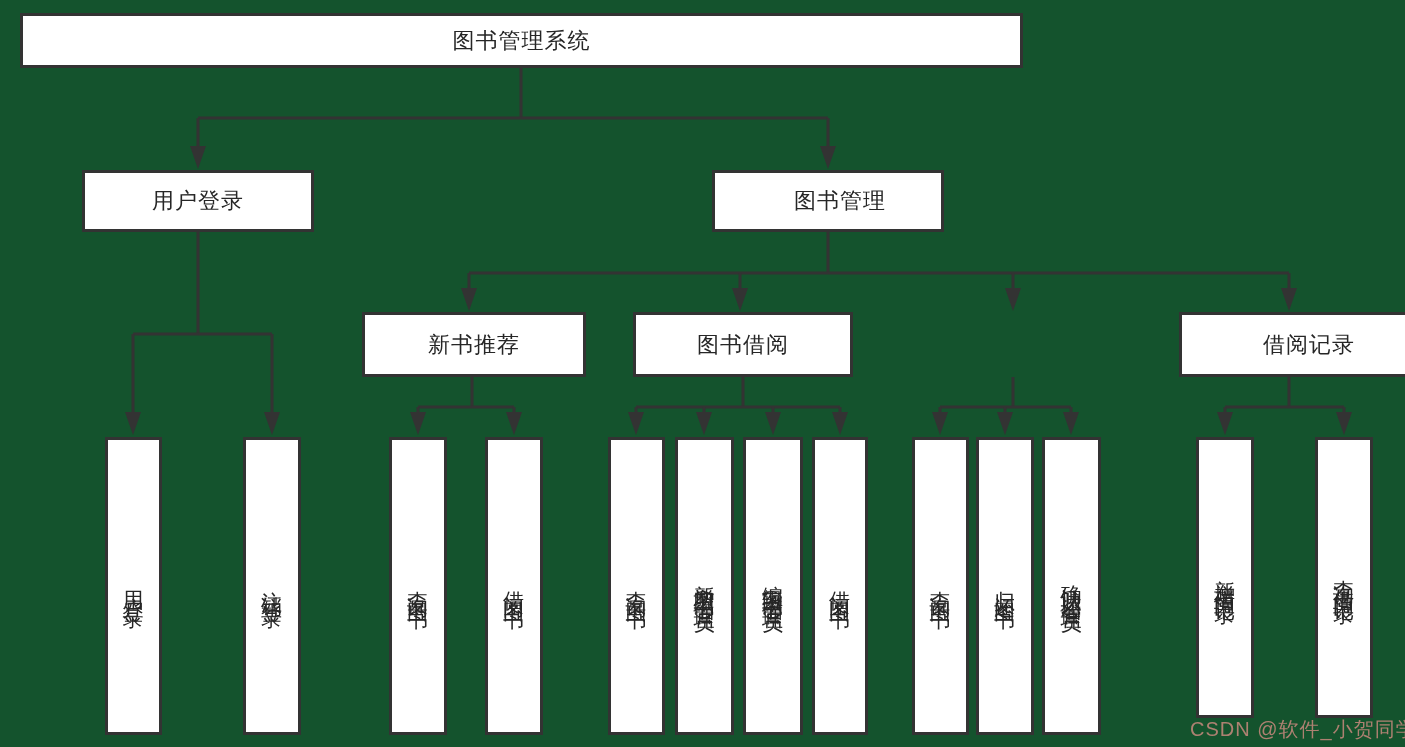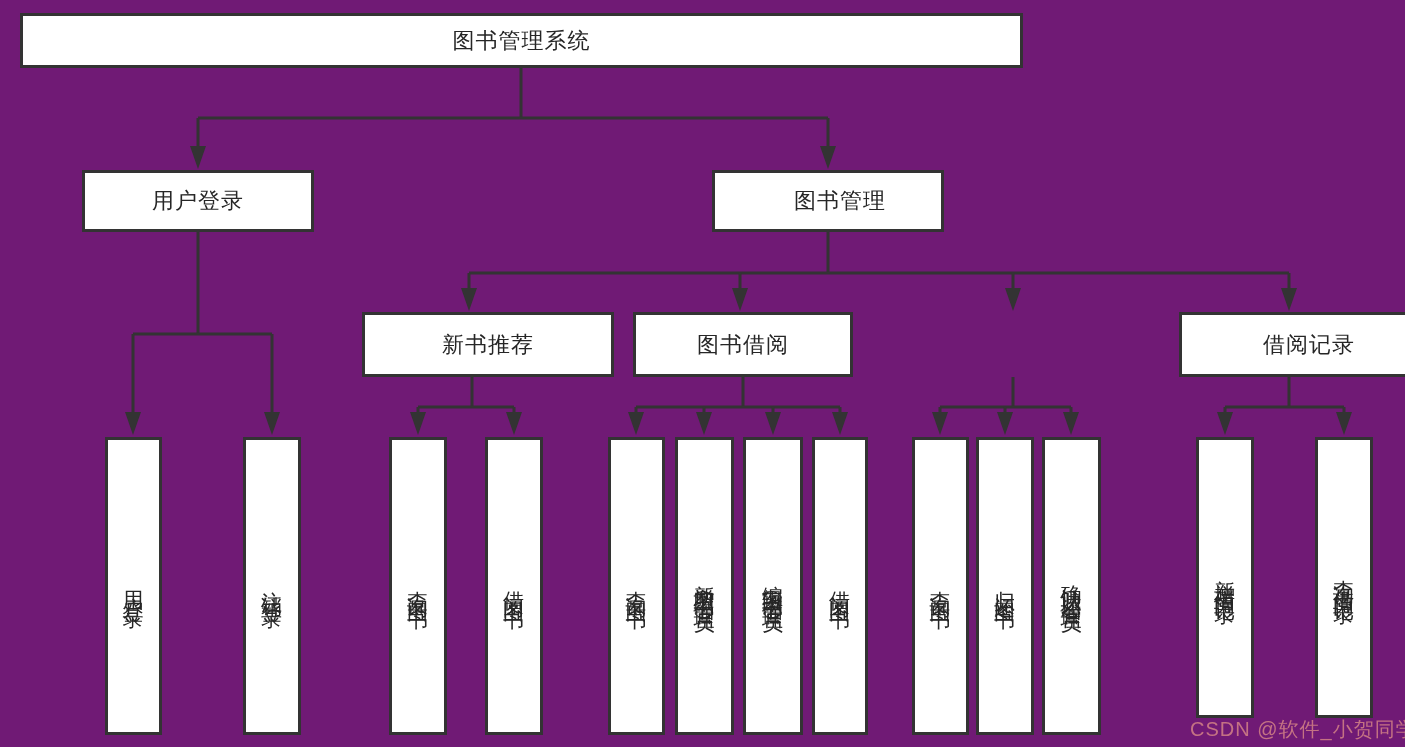--- a/index.html
+++ b/index.html
@@ -1,21 +1,21 @@
 <!DOCTYPE html>
 <html><head>
 <meta charset="utf-8">
 <style>
   html, body { margin: 0; padding: 0; }
   body { font-family: "Liberation Sans", "DejaVu Sans", sans-serif; background: #ffffff; }
   .canvas {
     position: relative;
     width: 1405px;
     height: 747px;
-    background: #701a75;
+    background: #14532d;
     overflow: hidden;
   }
   svg.wires {
     position: absolute;
     left: 0; top: 0;
     width: 1405px; height: 747px;
     z-index: 1;
   }
   .box {
     position: absolute;
@@ -120,21 +120,21 @@
       <polygon points="1217,412 1233,412 1225,435"></polygon>
       <polygon points="1336,412 1352,412 1344,435"></polygon>
     </g>
   </svg>
 
   <div class="box" style="left:20px; top:13px; width:1003px; height:55px;">图书管理系统</div>
 
   <div class="box" style="left:82px; top:170px; width:232px; height:62px;">用户登录</div>
   <div class="box" style="left:712px; top:170px; width:232px; height:62px;padding-left:24px;">图书管理</div>
 
-  <div class="box" style="left:362px; top:312px; width:252px; height:65px;">新书推荐</div>
+  <div class="box" style="left:362px; top:312px; width:224px; height:65px;">新书推荐</div>
   <div class="box" style="left:633px; top:312px; width:220px; height:65px;">图书借阅</div>
   <div class="box" style="left:1179px; top:312px; width:260px; height:65px;">借阅记录</div>
 
   <div class="box vbox" style="left:105px; top:437px; width:57px; height:298px;">用户登录</div>
   <div class="box vbox" style="left:243px; top:437px; width:58px; height:298px;">注销登录</div>
 
   <div class="box vbox" style="left:389px; top:437px; width:58px; height:298px;">查询图书</div>
   <div class="box vbox" style="left:485px; top:437px; width:58px; height:298px;">借阅图书</div>
 
   <div class="box vbox" style="left:608px; top:437px; width:57px; height:298px;">查询图书</div>

